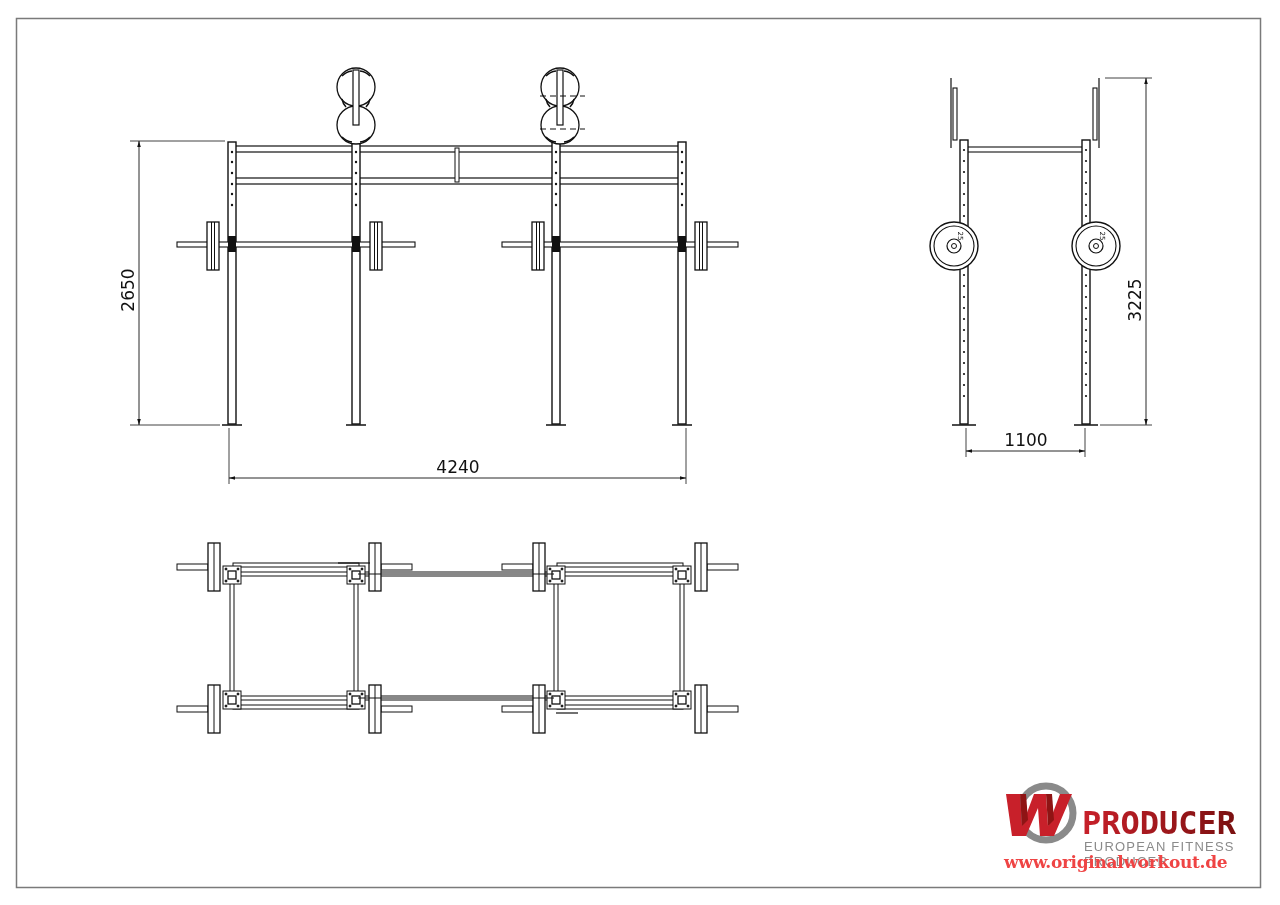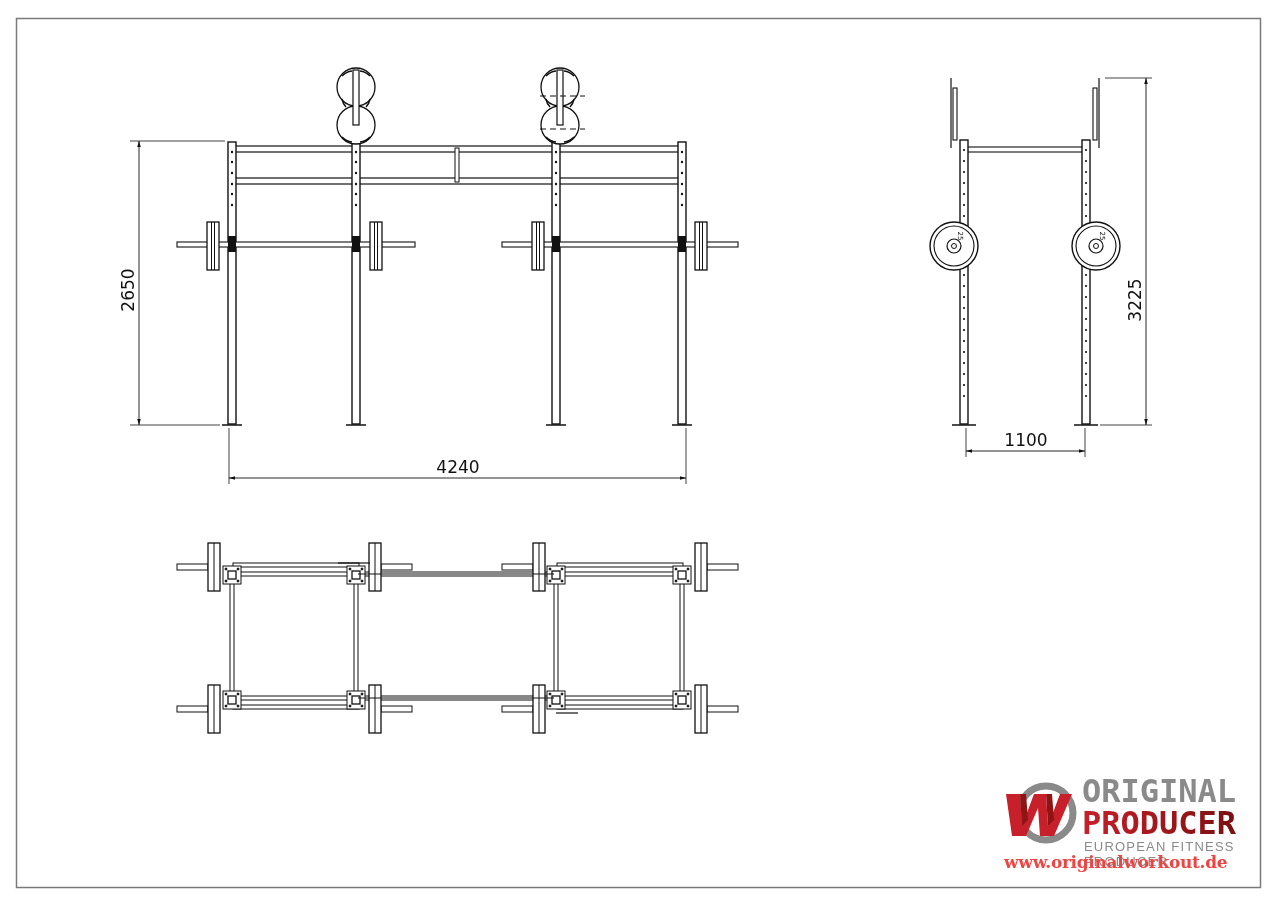--- a/index.html
+++ b/index.html
@@ -304,17 +304,16 @@
   </g>
 </svg>
 
 <div class="logo">
   <svg class="logo-mark" viewBox="0 0 78 66">
     <circle cx="46" cy="33" r="27" fill="none" stroke="#8a8a8a" stroke-width="7"></circle>
     <polygon points="6,14 20,14 22,46 34,14 46,14 48,46 60,14 72,14 54,56 40,56 38,28 26,56 12,56" fill="#c8202a"></polygon>
     <polygon points="20,14 26,14 28,40 22,46" fill="#8f1414"></polygon>
     <polygon points="46,14 52,14 54,40 48,46" fill="#8f1414"></polygon>
   </svg>
-  <div class="logo-top">ORIGINAL</div>
   <div class="logo-mid">PRODUCER</div>
   <div class="logo-sub">EUROPEAN FITNESS PRODUCER</div>
   <div class="logo-url">www.originalworkout.de</div>
 </div>
 
 </body></html>

